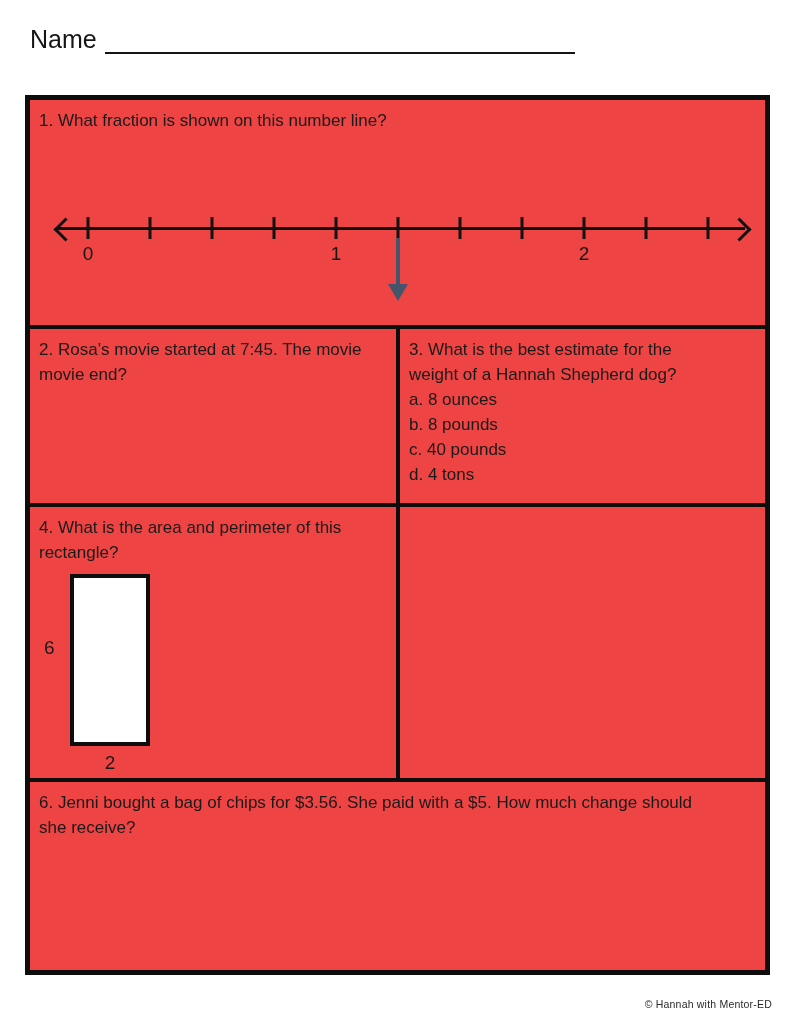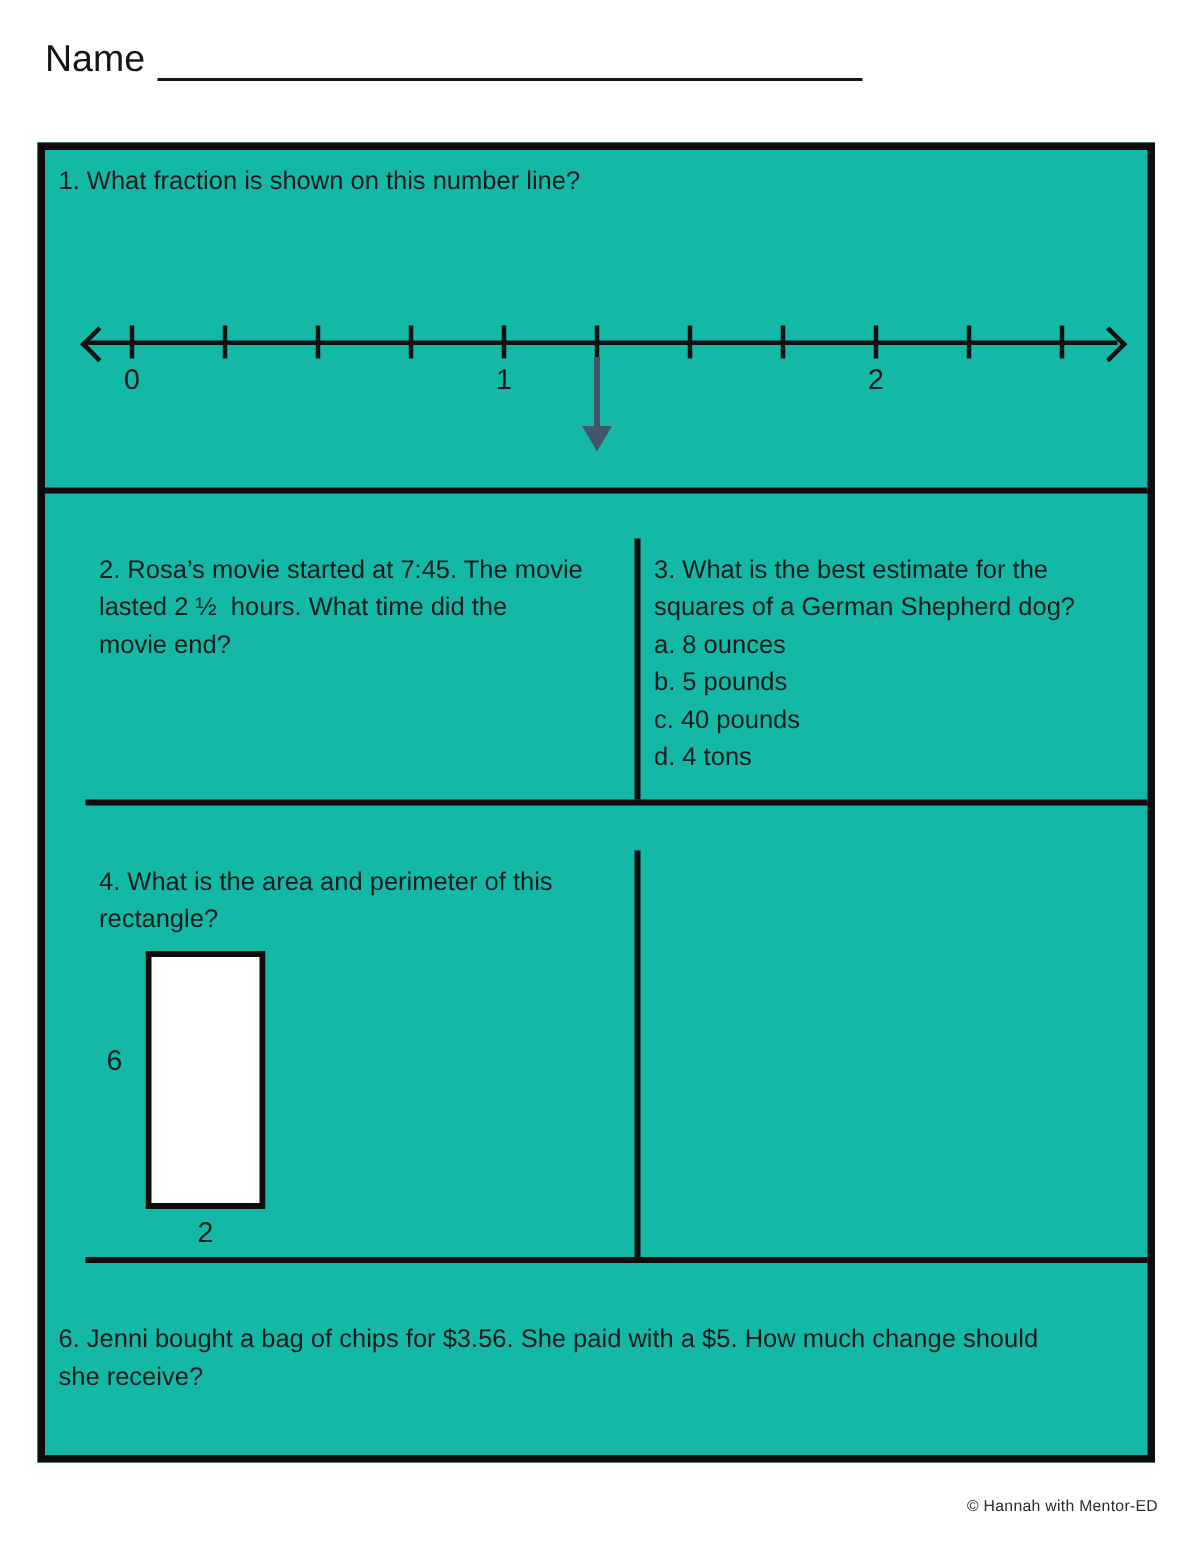--- a/index.html
+++ b/index.html
@@ -8,25 +8,25 @@
     font-family:"Liberation Sans","DejaVu Sans",sans-serif;color:#1a1a1a;
     overflow:hidden;
   }
   
   .name-row{position:absolute;left:30px;top:22px;display:flex;align-items:flex-end;}
   .name-label{font-size:25px;color:#151515;text-align:right;}
   .name-line{width:470px;height:30px;border-bottom:2px solid #151515;margin-left:8px;}
   
   .worksheet{
     position:absolute;left:25px;top:95px;width:745px;height:880px;
-    border:5px solid #0d0d0d;box-sizing:border-box;background:#14b8a6;
-    display:grid;grid-template-rows:229px 178px 275px auto;gap:30px;
+    border:5px solid #0d0d0d;box-sizing:border-box;background:#ef4444;
+    display:grid;grid-template-rows:229px 178px 275px auto;
   }
   .row{position:relative;box-sizing:border-box;}
-  .row-split{display:grid;grid-template-columns:370px auto;margin-left:27px;}
+  .row-split{display:grid;grid-template-columns:370px auto;}
   .row1,.row2,.row3{border-bottom:4px solid #0d0d0d;}
   .cell{position:relative;box-sizing:border-box;padding:8px 8px 0 9px;overflow:hidden;}
   .cell-left{border-right:4px solid #0d0d0d;}
   .qtext{font-size:17px;line-height:25px;}
   .qline{white-space:pre;}
   
   .nl-wrap{position:absolute;left:0;top:105px;width:735px;height:70px;}
   .nl-line{position:absolute;left:27px;width:688px;top:22px;height:3px;background:#111;}
   .nl-chev{position:absolute;width:14px;height:14px;top:16px;}
   .nl-chev-left{left:27px;border-left:3px solid #111;border-bottom:3px solid #111;transform:rotate(45deg);}
@@ -87,30 +87,29 @@
         <div class="shaft" style="background: rgb(68, 84, 106);"></div>
         <div class="head" style="border-top-color: rgb(68, 84, 106);"></div>
       </div>
     </div>
   </div>
 
   <div class="row row2 row-split">
     <div class="cell cell-left">
       <div class="qtext">
         <div class="qline">2. Rosa’s movie started at 7:45. The movie</div>
-        <div class="qline">lasted 2 ½  hours. What time did the</div>
         <div class="qline">movie end?</div>
       </div>
     </div>
     <div class="cell">
       <div class="qtext">
         <div class="qline">3. What is the best estimate for the</div>
-        <div class="qline">squares of a German Shepherd dog?</div>
+        <div class="qline">weight of a Hannah Shepherd dog?</div>
         <div class="qline">a. 8 ounces</div>
-        <div class="qline">b. 5 pounds</div>
+        <div class="qline">b. 8 pounds</div>
         <div class="qline">c. 40 pounds</div>
         <div class="qline">d. 4 tons</div>
       </div>
     </div>
   </div>
 
   <div class="row row3 row-split">
     <div class="cell cell-left">
       <div class="qtext">
         <div class="qline">4. What is the area and perimeter of this</div>

